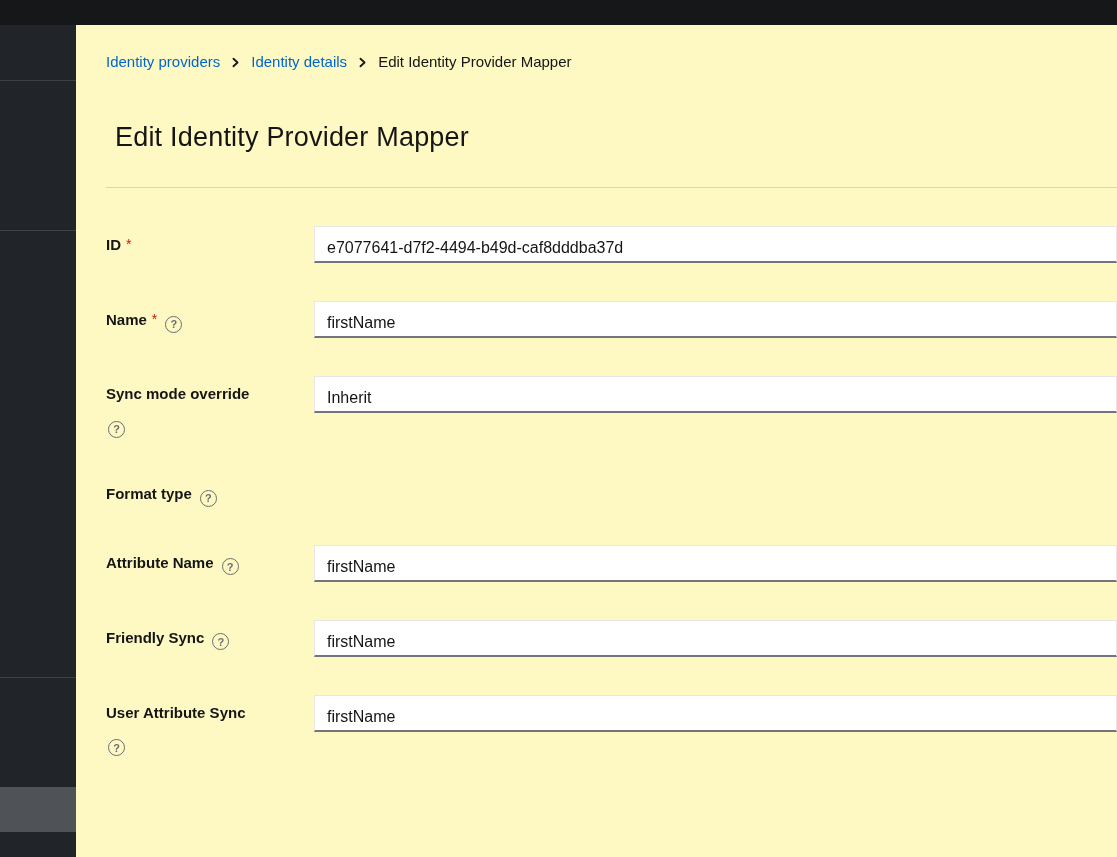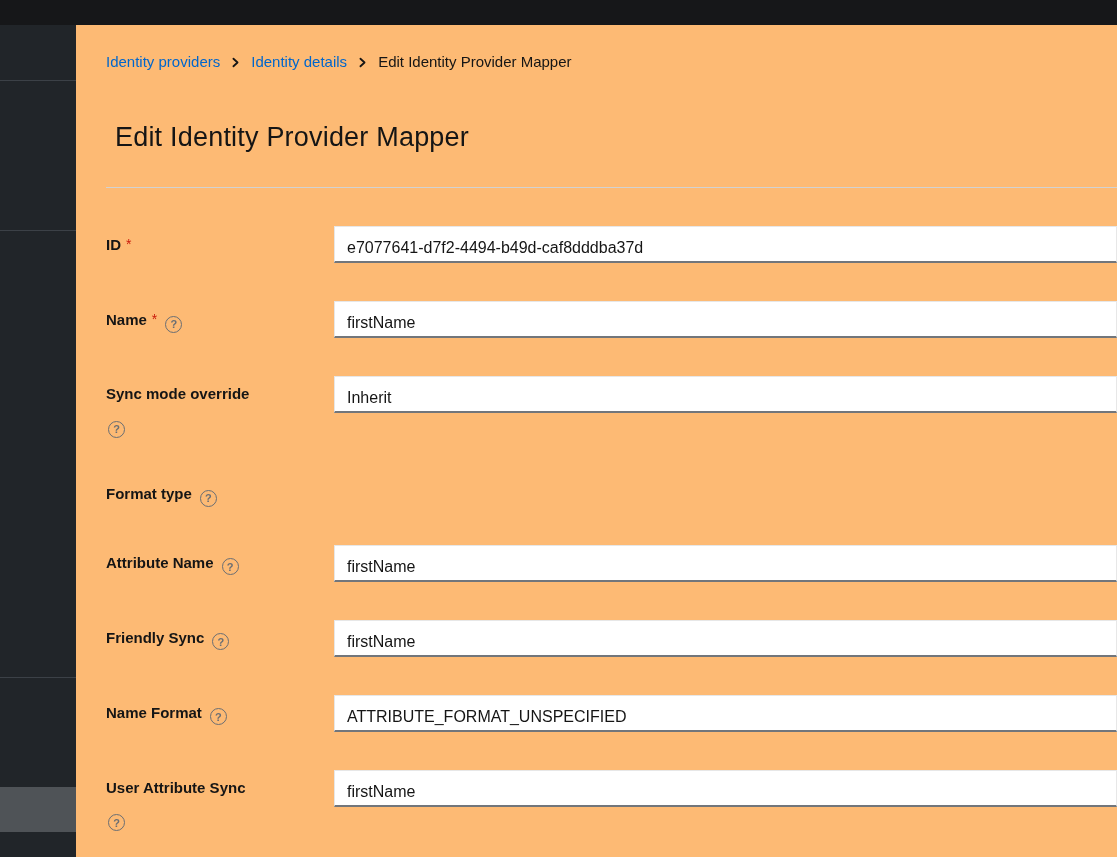--- a/index.html
+++ b/index.html
@@ -32,21 +32,21 @@
   .nav-divider.d3 { top: 652px; }
   .sidebar .nav-item-active {
     position: absolute; left: 0; top: 762px;
     width: 76px; height: 45px;
     background: #4f5357;
   }
   
   .content {
     position: absolute; left: 76px; top: 25px;
     width: 1041px; height: 832px;
-    background: #fdba74;
+    background: #fef9c3;
     padding: 27px 0 0 30px;
   }
   
   .breadcrumb {
     display: flex; align-items: center;
     font-size: 15px; line-height: 20px;
     gap: 10px;
   }
   .breadcrumb a.crumb-link {
     color: #0066cc; text-decoration: none; cursor: pointer;
@@ -68,21 +68,20 @@
     height: 1px;
     background: #d2d2d2;
     width: 1011px;
   }
   
   .form { margin-top: 38px; }
   .form-row {
     display: flex;
     align-items: flex-start;
     margin-bottom: 38px;
-    gap: 20px;
   }
   .label-col {
     width: 208px;
     flex: 0 0 208px;
     padding-top: 8px;
     font-size: 15px;
     font-weight: 700;
     line-height: 20px;
     color: #151515;
   }
@@ -212,28 +211,20 @@
 
     <div class="form-row">
       <div class="label-col">
         <span class="label-inline">Friendly Sync</span><span class="help-icon">?</span>
       </div>
       <div class="input-col">
         <input class="form-input" type="text" value="firstName" style="">
       </div>
     </div>
 
-    <div class="form-row">
-      <div class="label-col">
-        <span class="label-inline">Name Format</span><span class="help-icon">?</span>
-      </div>
-      <div class="input-col">
-        <input class="form-input" type="text" value="ATTRIBUTE_FORMAT_UNSPECIFIED" style="">
-      </div>
-    </div>
 
     <div class="form-row">
       <div class="label-col">
         <span class="label-inline">User Attribute Sync</span>
         <span class="help-below-wrap"><span class="help-icon">?</span></span>
       </div>
       <div class="input-col">
         <input class="form-input" type="text" value="firstName" style="">
       </div>
     </div>

